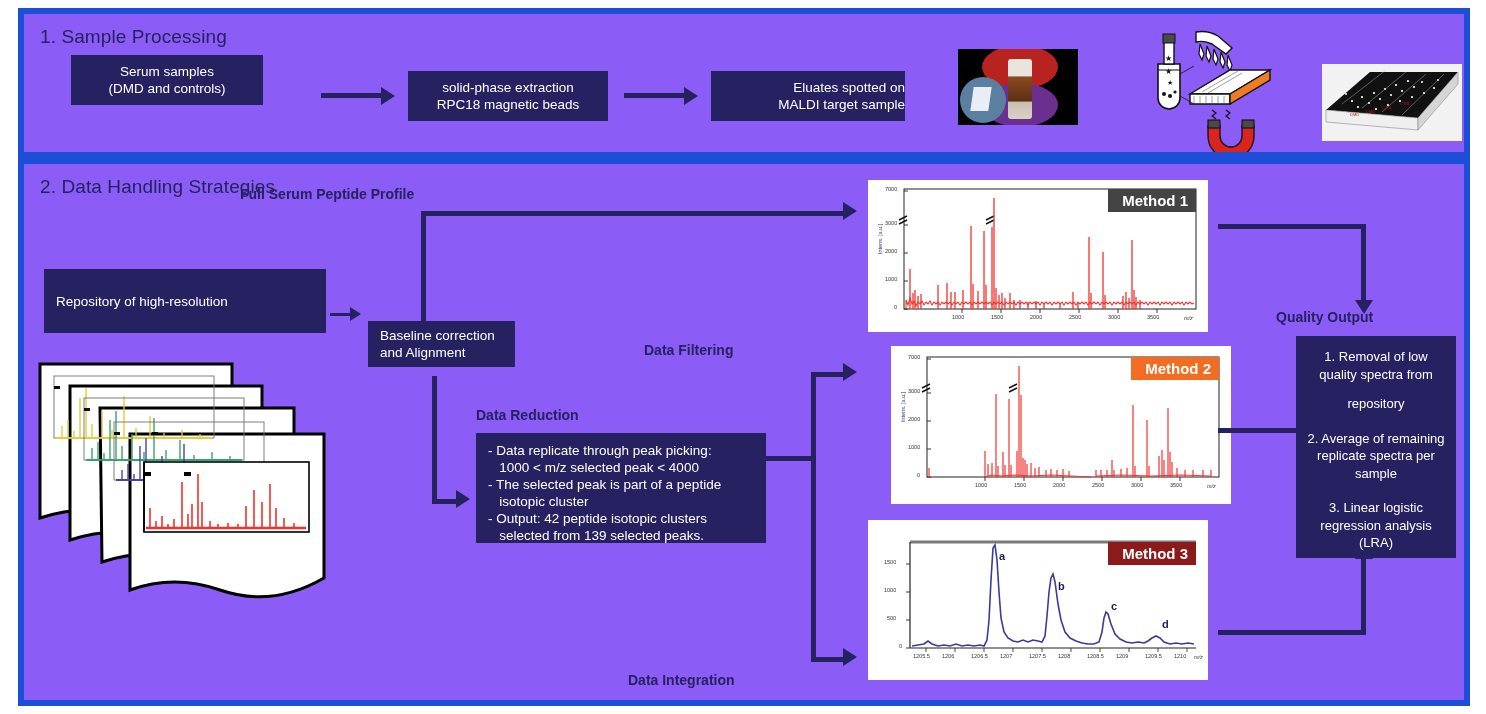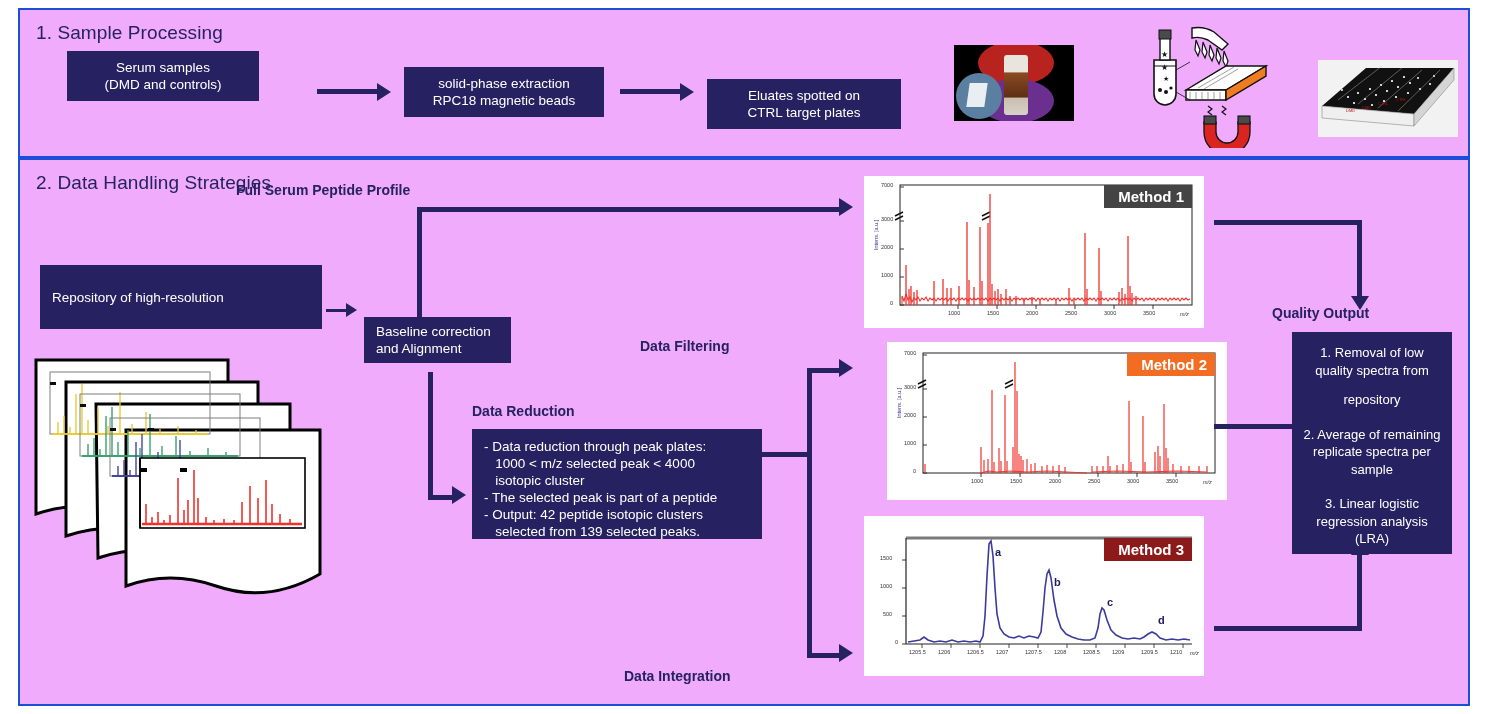--- a/index.html
+++ b/index.html
@@ -1,19 +1,19 @@
 <!DOCTYPE html>
 <html><head>
 <meta charset="utf-8">
 <style>
   html,body{margin:0;padding:0;background:#ffffff;}
   body{font-family:"Liberation Sans",sans-serif;}
   #root{position:relative;width:1486px;height:714px;background:#ffffff;overflow:hidden;}
 
-  .panel{position:absolute;background:#f0abfc;border:2px solid #1d4ed8;box-sizing:border-box;}
+  .panel{position:absolute;background:#8b5cf6;border:6px solid #1d4ed8;box-sizing:border-box;}
   #panel1{left:18px;top:8px;width:1452px;height:150px;}
   #panel2{left:18px;top:158px;width:1452px;height:548px;}
 
   .section-title{position:absolute;color:#262261;font-size:19px;letter-spacing:.1px;}
 
   .navybox{position:absolute;background:#262261;color:#fff;box-sizing:border-box;
            display:flex;flex-direction:column;justify-content:center;}
   .navybox .ln{font-size:13.5px;line-height:17px;white-space:pre;}
   .navybox.pad{padding-left:12px;}
   .navybox.center{align-items:center;text-align:center;}
@@ -59,23 +59,23 @@
     <div class="arrowR" style="left:357px;top:73px;"></div>
 
     <div class="navybox center" style="left:384px;top:57px;width:200px;height:50px;">
       <div class="ln">solid-phase extraction</div>
       <div class="ln">RPC18 magnetic beads</div>
     </div>
 
     <div class="hline" style="left:600px;top:79px;width:62px;"></div>
     <div class="arrowR" style="left:660px;top:73px;"></div>
 
-    <div class="navybox center" style="left:687px;top:69px;width:194px;height:50px;">
+    <div class="navybox center" style="left:687px;top:57px;width:194px;height:50px;align-items:flex-end;">
       <div class="ln">Eluates spotted on</div>
-      <div class="ln">CTRL target plates</div>
+      <div class="ln">MALDI target sample</div>
     </div>
 
     <div class="pic" style="left:934px;top:35px;width:120px;height:76px;background:#000;overflow:hidden;">
       <div style="position:absolute;left:24px;top:-4px;width:76px;height:44px;border-radius:50%;background:#b8231f;"></div>
       <div style="position:absolute;left:24px;top:34px;width:76px;height:44px;border-radius:50%;background:#6b2f8f;"></div>
       <div style="position:absolute;left:2px;top:28px;width:46px;height:46px;border-radius:50%;background:#5b7fa0;"></div>
       <div style="position:absolute;left:14px;top:38px;width:18px;height:24px;background:#e8eef2;transform:skewX(-8deg);"></div>
       <div style="position:absolute;left:50px;top:10px;width:24px;height:60px;background:linear-gradient(180deg,#e9e5dd 0%,#e9e5dd 28%,#8a4a22 30%,#5e2f14 70%,#c9bfae 72%,#d8d2c6 100%);border-radius:3px;"></div>
     </div>
 
@@ -235,24 +235,24 @@
     <div class="vline" style="left:397px;top:47px;height:112px;"></div>
     <div class="hline" style="left:397px;top:47px;width:424px;"></div>
     <div class="arrowR" style="left:819px;top:38px;"></div>
 
     <div class="vline" style="left:408px;top:212px;height:128px;"></div>
     <div class="hline" style="left:408px;top:335px;width:26px;"></div>
     <div class="arrowR" style="left:432px;top:326px;"></div>
 
     <div class="labeltxt" style="left:452px;top:243px;">Data Reduction</div>
     <div class="navybox pad" style="left:452px;top:269px;width:290px;height:110px;justify-content:flex-start;padding-top:9px;">
-      <div class="ln">- Data reduction through peak plates:</div>
+      <div class="ln">- Data replicate through peak picking:</div>
       <div class="ln">   1000 &lt; m/z selected peak &lt; 4000</div>
+      <div class="ln">- The selected peak is part of a peptide</div>
       <div class="ln">   isotopic cluster</div>
-      <div class="ln">- The selected peak is part of a peptide</div>
       <div class="ln">- Output: 42 peptide isotopic clusters</div>
       <div class="ln">   selected from 139 selected peaks.</div>
     </div>
 
     <div class="hline" style="left:742px;top:292px;width:50px;"></div>
     <div class="vline" style="left:787px;top:208px;height:290px;"></div>
     <div class="hline" style="left:787px;top:208px;width:34px;"></div>
     <div class="arrowR" style="left:819px;top:199px;"></div>
     <div class="hline" style="left:787px;top:493px;width:34px;"></div>
     <div class="arrowR" style="left:819px;top:484px;"></div>

